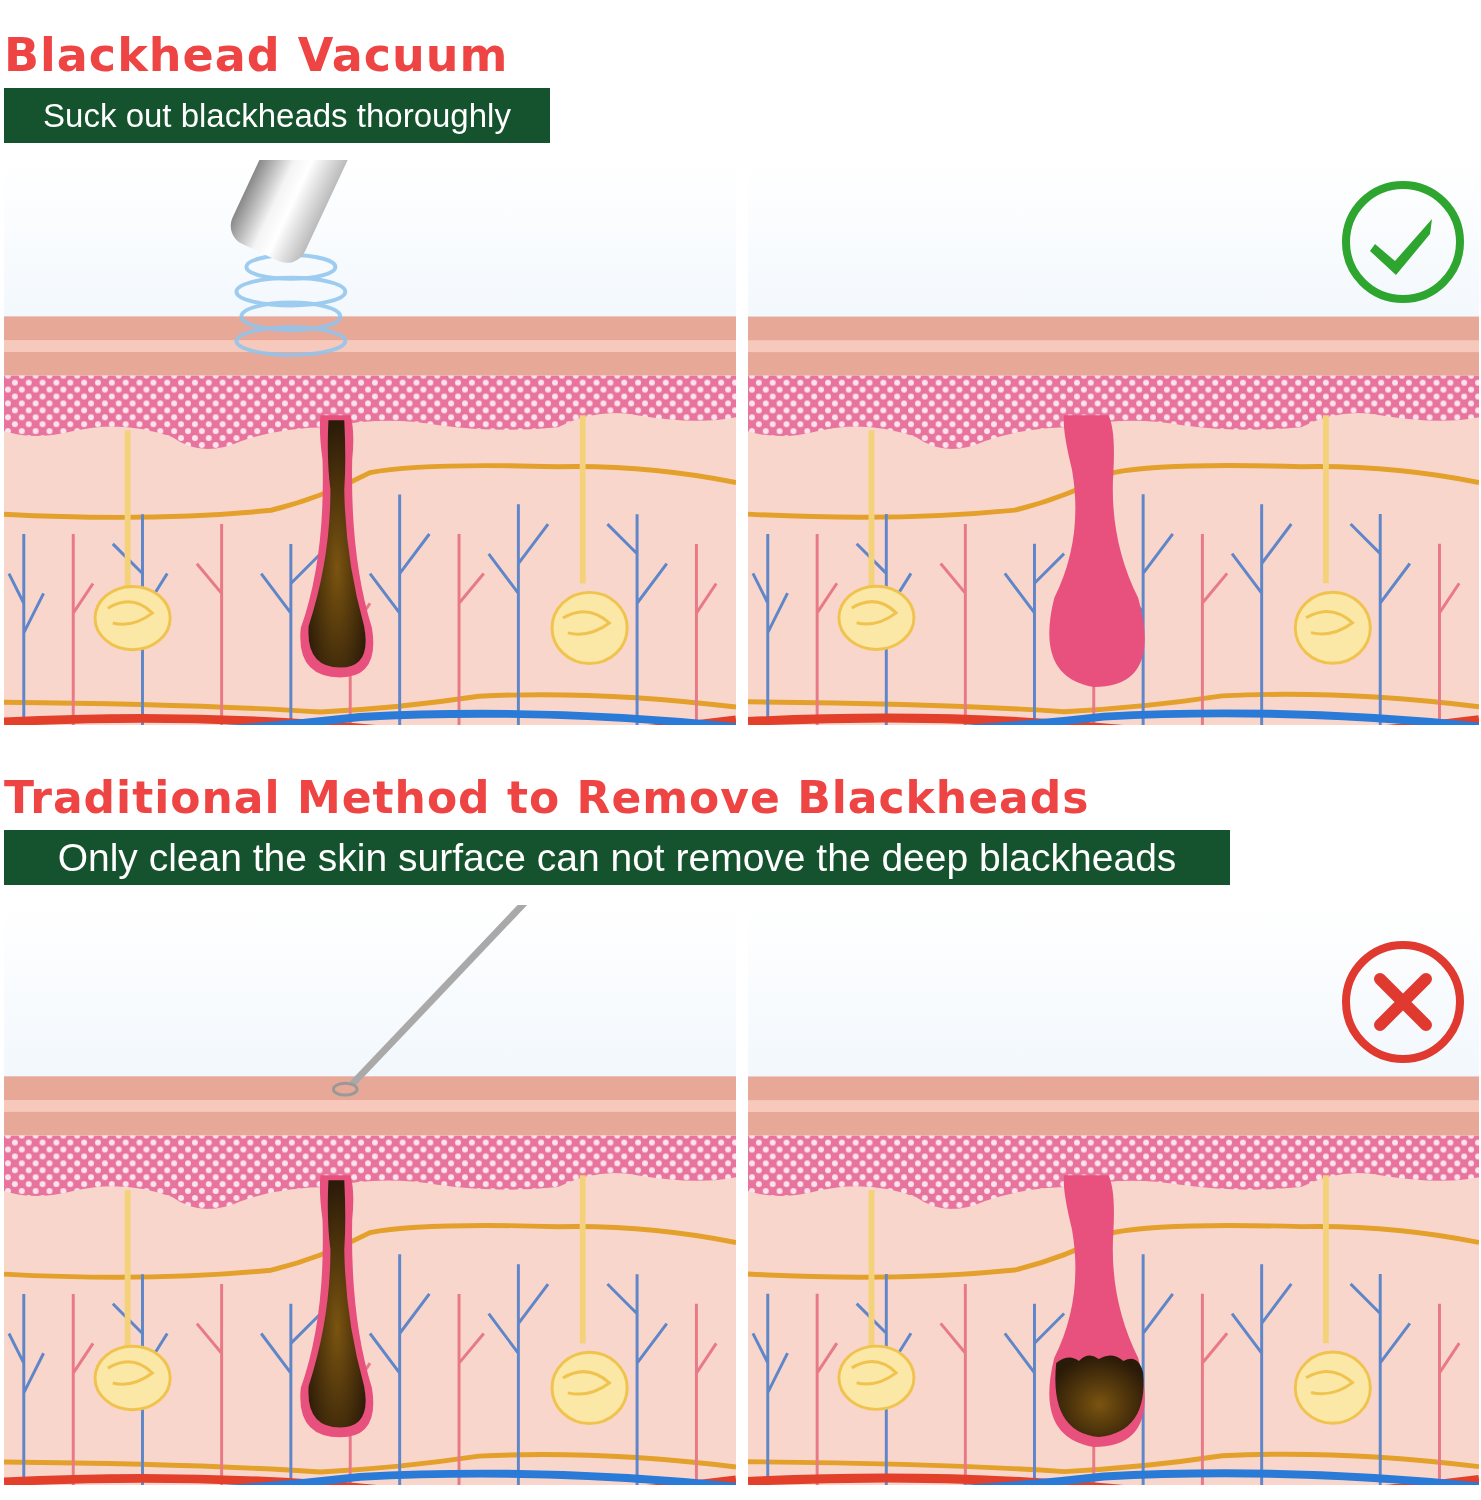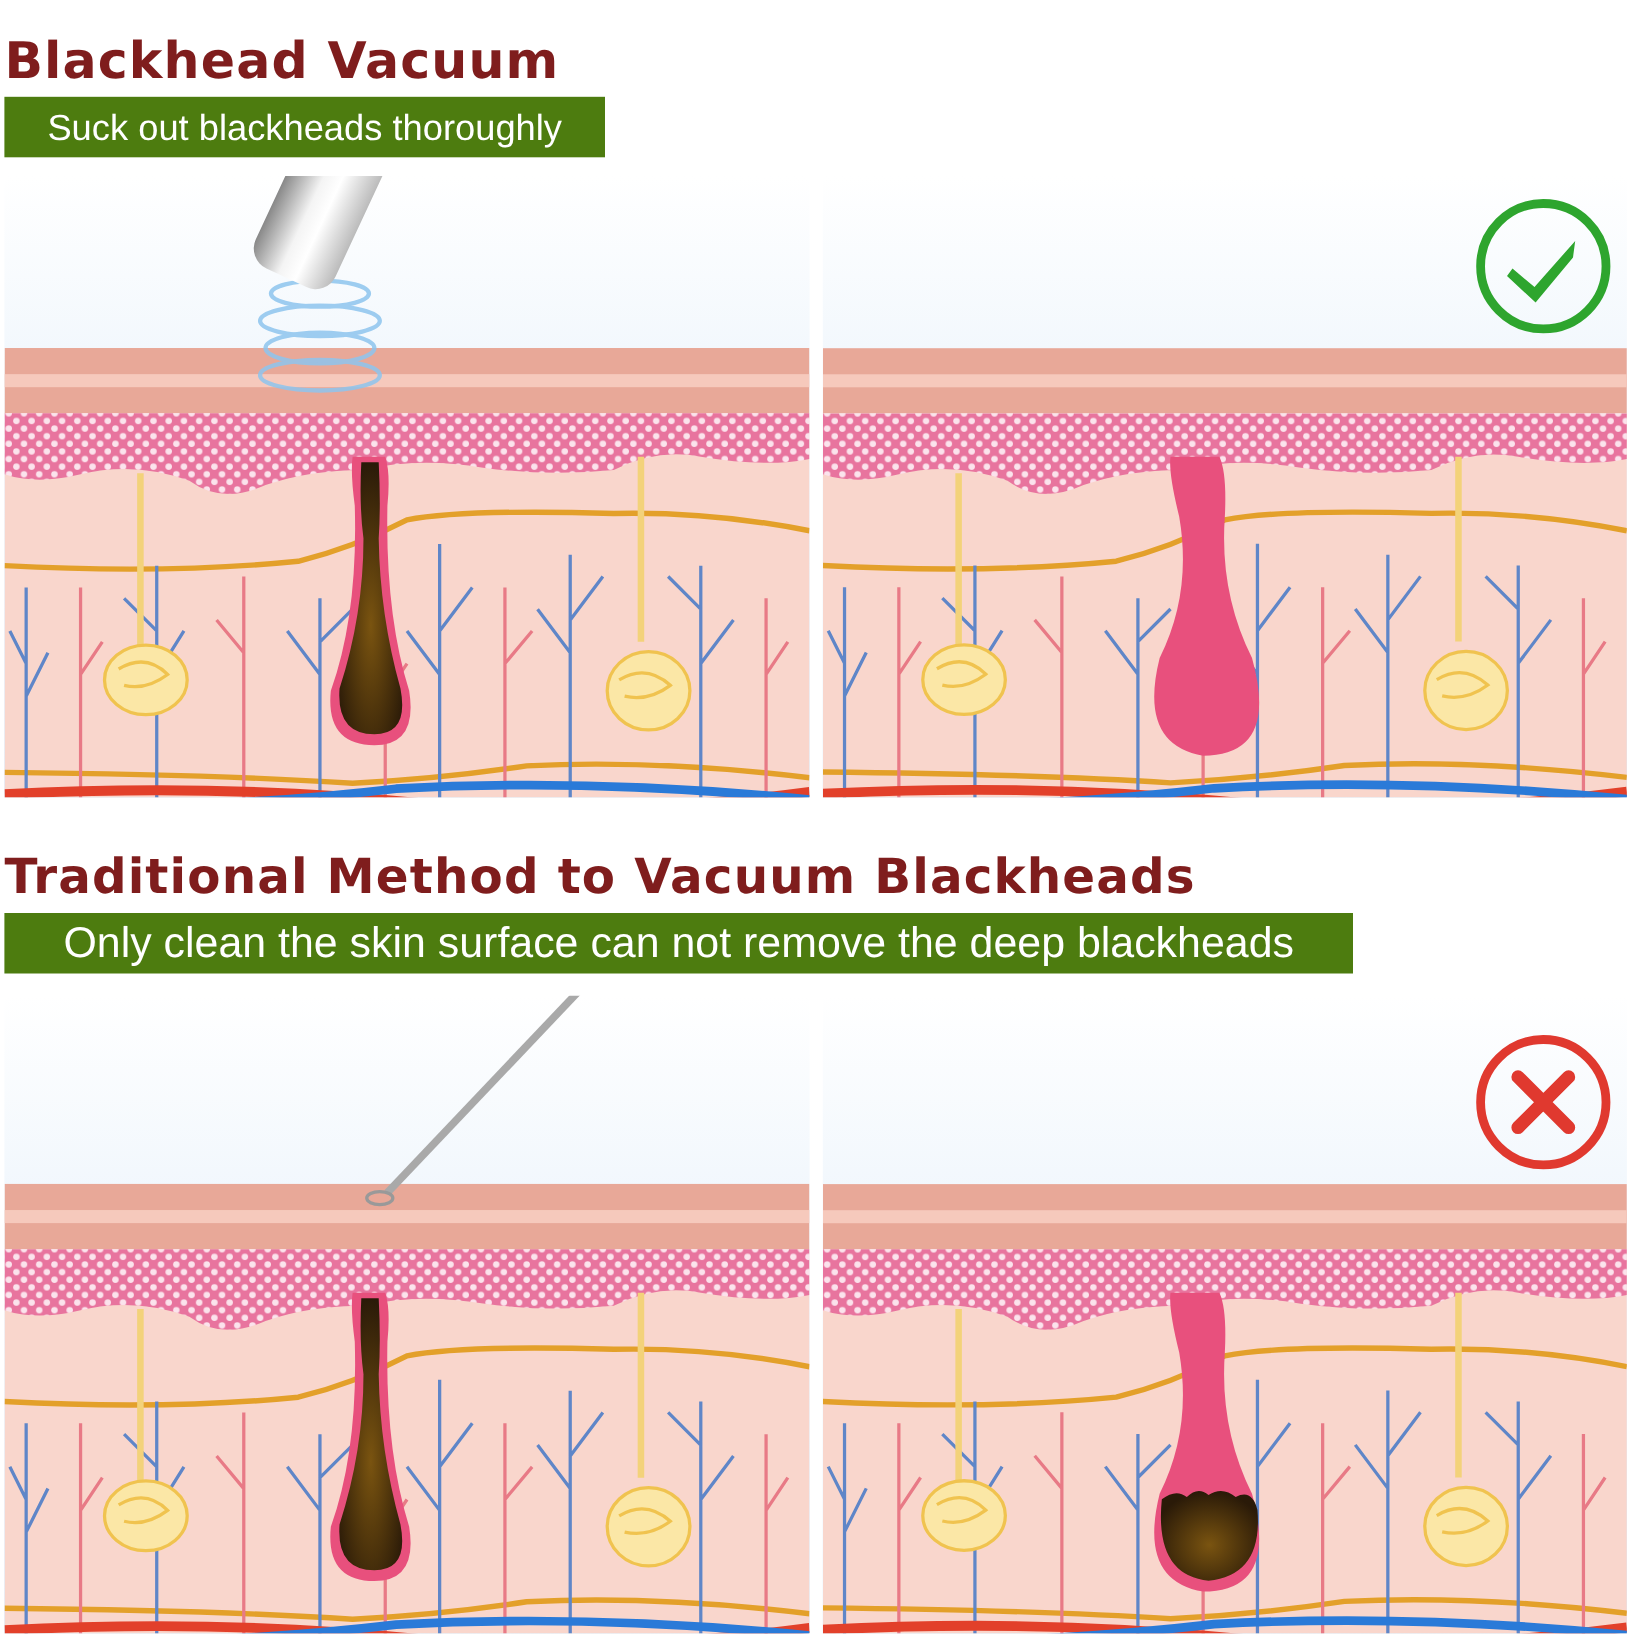--- a/index.html
+++ b/index.html
@@ -1,31 +1,31 @@
 <!DOCTYPE html>
 <html><head>
 <meta charset="utf-8">
 <style>
   * { box-sizing: border-box; margin: 0; padding: 0; }
   body { width: 1481px; height: 1500px; background: #ffffff; position: relative; overflow: hidden; font-family: "Liberation Sans", sans-serif; }
-  .title { position: absolute; color: #7f1d1d; font-family: "DejaVu Sans", sans-serif; font-weight: bold; letter-spacing: 1px; white-space: nowrap; z-index: 5; }
-  .subbar { position: absolute; background: #4d7c0f; color: #fff; white-space: nowrap; z-index: 5; display: flex; align-items: center; justify-content: center; font-family: "Liberation Sans", sans-serif; text-align: center; }
+  .title { position: absolute; color: #ef4444; font-family: "DejaVu Sans", sans-serif; font-weight: bold; letter-spacing: 1px; white-space: nowrap; z-index: 5; }
+  .subbar { position: absolute; background: #14532d; color: #fff; white-space: nowrap; z-index: 5; display: flex; align-items: center; justify-content: center; font-family: "Liberation Sans", sans-serif; text-align: center; }
   .panel { position: absolute; overflow: hidden; background: linear-gradient(#ffffff, #dcebf9 80%, #d6e8f8); }
   .panel svg { position: absolute; left: 0; top: 0; }
   .badge { position: absolute; width: 122px; height: 122px; border-radius: 50%; z-index: 6; }
 </style>
 </head>
 <body>
 
 <div class="title" style="left:4px; top:28px; font-size:46px;">Blackhead Vacuum</div>
 <div class="subbar" style="left:4px; top:88px; width:546px; height:55px;">
   <span style="font-size:33px;">Suck out blackheads thoroughly</span>
 </div>
 
-<div class="title" style="left:4px; top:772px; font-size:44px;">Traditional Method to Vacuum Blackheads</div>
+<div class="title" style="left:4px; top:772px; font-size:44px;">Traditional Method to Remove Blackheads</div>
 <div class="subbar" style="left:4px; top:830px; width:1226px; height:55px;">
   <span style="font-size:39px;">Only clean the skin surface can not remove the deep blackheads</span>
 </div>
 
 <svg width="0" height="0" style="position:absolute">
   <defs>
     <pattern id="dots" x="0" y="0" width="14" height="14" patternUnits="userSpaceOnUse">
       <rect width="14" height="14" fill="#e8749e"></rect>
       <circle cx="4" cy="4" r="3" fill="#fbe3ec"></circle>
       <circle cx="11" cy="11" r="3" fill="#fbe3ec"></circle>

